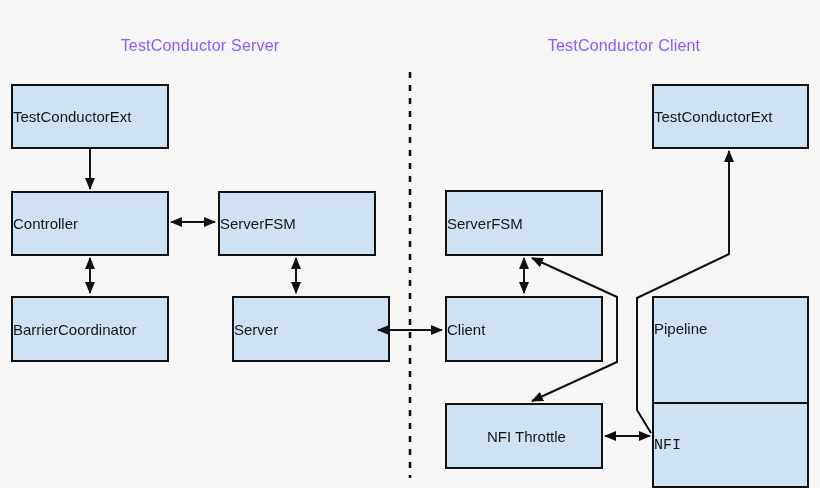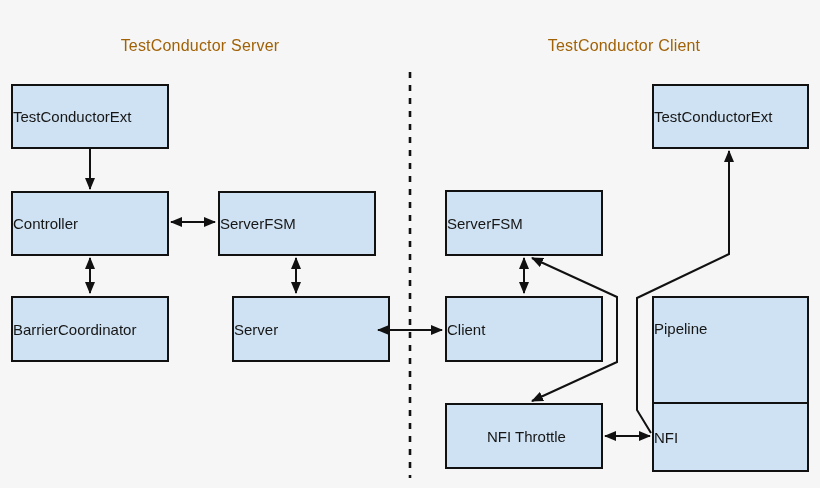--- a/index.html
+++ b/index.html
@@ -9,21 +9,21 @@
   }
   .canvas{
     position:relative;
     width:820px;height:488px;
     background:#f5f6f5;
     overflow:hidden;
   }
   .section-title{
     position:absolute;
     font-size:16px;
-    color:#a16207;
+    color:#8b5cf6;
     text-align:center;
     letter-spacing:0.2px;
   }
   .box{
     position:absolute;
     box-sizing:border-box;
     background:#cfe2f3;
     border:2px solid #111111;
     display:flex;
     align-items:center;
@@ -84,21 +84,21 @@
   </div>
   <div class="box" style="left:445px;top:403px;width:158px;height:66px;padding-left:40px;">
     <span>NFI Throttle</span>
   </div>
   <div class="box" style="left:652px;top:84px;width:157px;height:65px;">
     <span>TestConductorExt</span>
   </div>
   <div class="box pipeline" style="left:652px;top:296px;width:157px;height:112px;">
     <span style="align-self:flex-start;margin-top:22px;">Pipeline</span>
   </div>
-  <div class="box nfi" style="left:652px;top:402px;width:157px;height:70px;">
+  <div class="box nfi" style="left:652px;top:402px;width:157px;height:86px;font-family:Liberation Mono, monospace;">
     <span>NFI</span>
   </div>
 
   <svg class="wires" width="820" height="488" viewBox="0 0 820 488">
     <defs>
       <marker id="ah" viewBox="0 0 12 10" refX="11" refY="5" markerWidth="12" markerHeight="10" orient="auto-start-reverse" markerUnits="userSpaceOnUse">
         <path d="M0,0 L12,5 L0,10 z" fill="#111111"></path>
       </marker>
     </defs>
 

